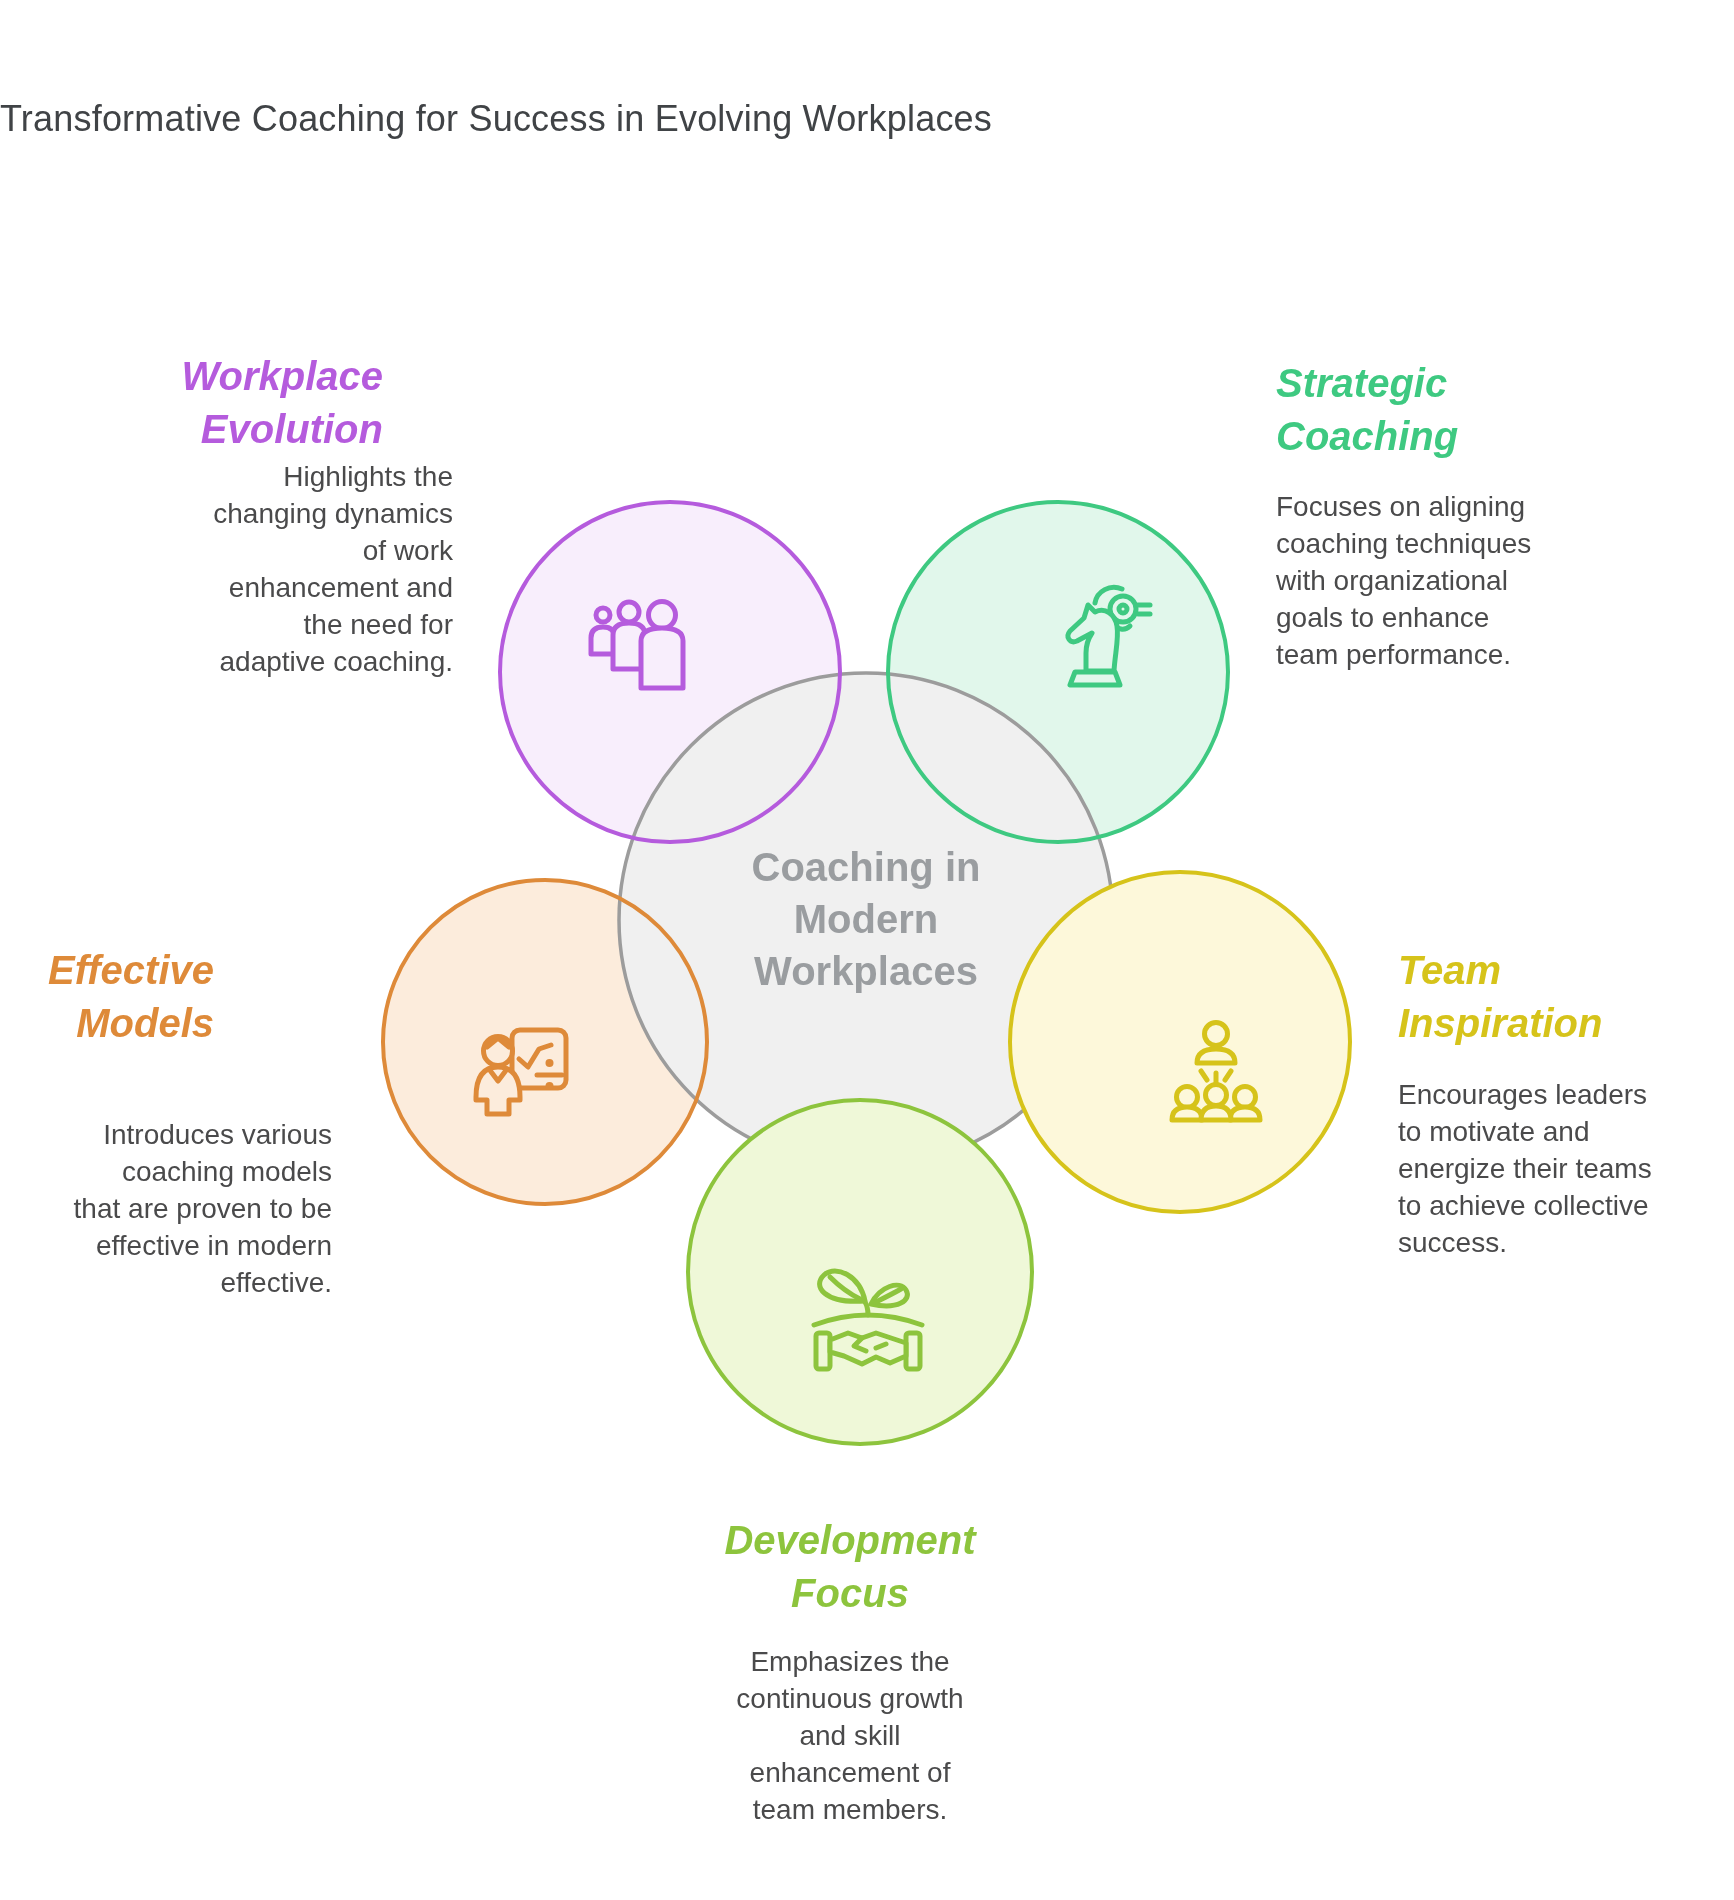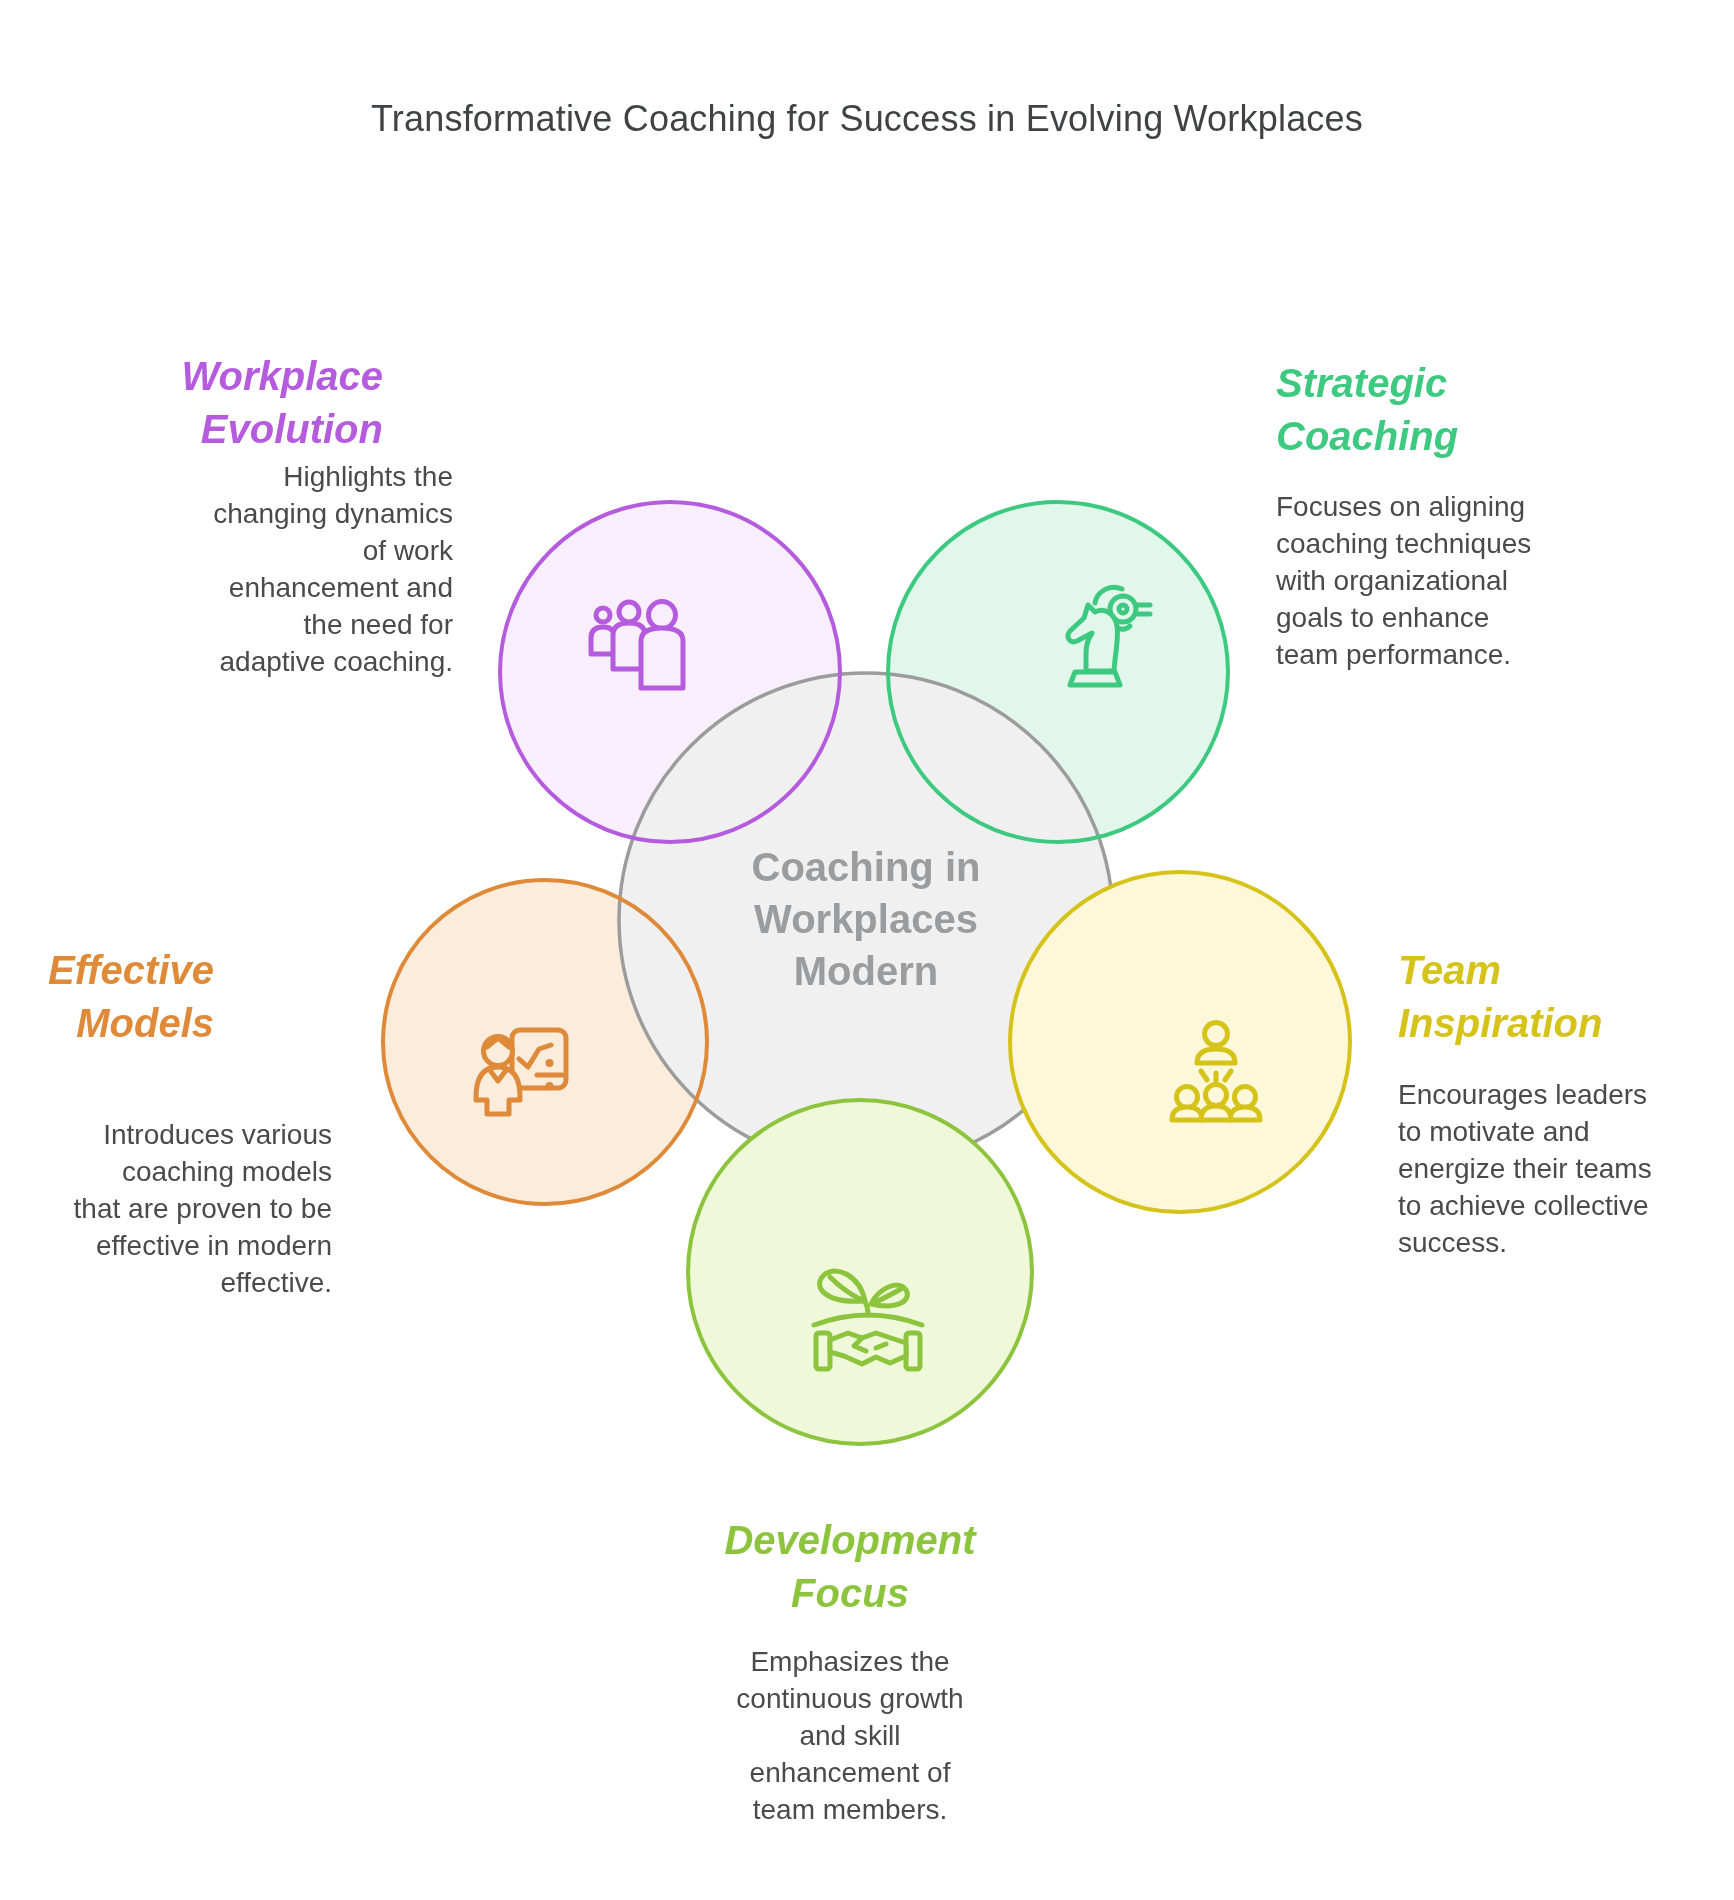--- a/index.html
+++ b/index.html
@@ -1,18 +1,18 @@
 <!DOCTYPE html>
 <html style="--c0: #b55bdd; --f0: #f8eefc; --c1: #3ec981; --f1: #e1f7eb; --c2: #de8a39; --f2: #fcecdc; --c3: #d6c31a; --f3: #fdf8da; --c4: #8dc43d; --f4: #eff8d8; --center-stroke: #9c9c9c; --center-fill: #f0f0f0; --center-text: #9a9da0; --title-color: #404346; --body-color: #4a4a4b;"><head>
 <meta charset="utf-8">
 <style>
   html,body{margin:0;padding:0;background:#fff;}
   .canvas{position:relative;width:1734px;height:1900px;background:#ffffff;
           font-family:"Liberation Sans",sans-serif;overflow:hidden;}
-  .page-title{position:absolute;top:98px;left:0;width:100%;text-align:center;
+  .page-title{position:absolute;top:98px;left:0;width:100%;text-align:left;
           font-size:36px;font-weight:500;color:var(--title-color);letter-spacing:.2px;}
   svg.diagram{position:absolute;left:0;top:0;}
   .tb{position:absolute;}
   .heading{font-size:40px;font-weight:700;line-height:53px;font-style:italic;}
   .body{font-size:28px;line-height:37px;font-weight:400;color:var(--body-color);}
   .r{text-align:right;} .l{text-align:left;} .c{text-align:center;margin-top:32px;}
   .center-label{position:absolute;left:616px;top:841px;width:500px;text-align:center;
           font-size:40px;font-weight:700;line-height:52px;color:var(--center-text);}
   .icon{stroke-width:5;stroke-linecap:round;stroke-linejoin:round;fill:none;}
 </style>
@@ -96,22 +96,22 @@
       <rect x="-52" y="7" width="14" height="36" rx="3" style="fill:var(--f4)"></rect>
       <rect x="38" y="7" width="14" height="36" rx="3" style="fill:var(--f4)"></rect>
       <path d="M -38 14 L -20 7 L -6 12 L 8 7 L 20 11 L 38 17 L 38 30 L 22 37 L 8 31 L -6 38 L -24 30 L -38 26 Z" style="fill:var(--f4)"></path>
       <path d="M -6 12 L -14 20 L -2 25"></path>
       <path d="M 8 22 L 18 18"></path>
     </g>
   </svg>
 
   <div class="center-label">
     <div>Coaching in</div>
+    <div>Modern</div>
     <div>Workplaces</div>
-    <div>Modern</div>
   </div>
 
   <div class="tb heading r" style="right:1351px;top:350px;color:var(--c0)">
     <div>Workplace</div>
     <div>Evolution</div>
   </div>
   <div class="tb body r" style="right:1281px;top:458px">
     <div>Highlights the</div>
     <div>changing dynamics</div>
     <div>of work</div>

